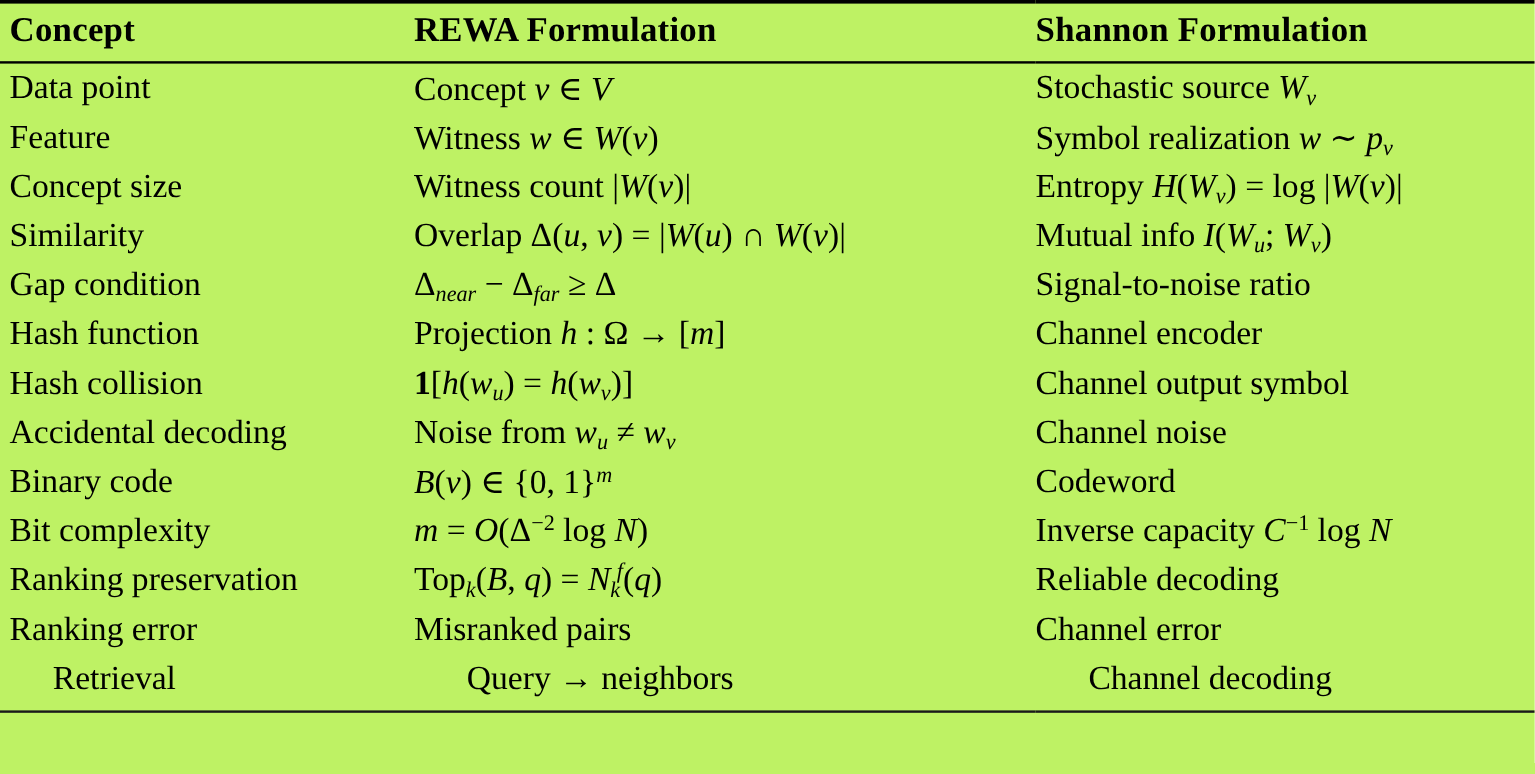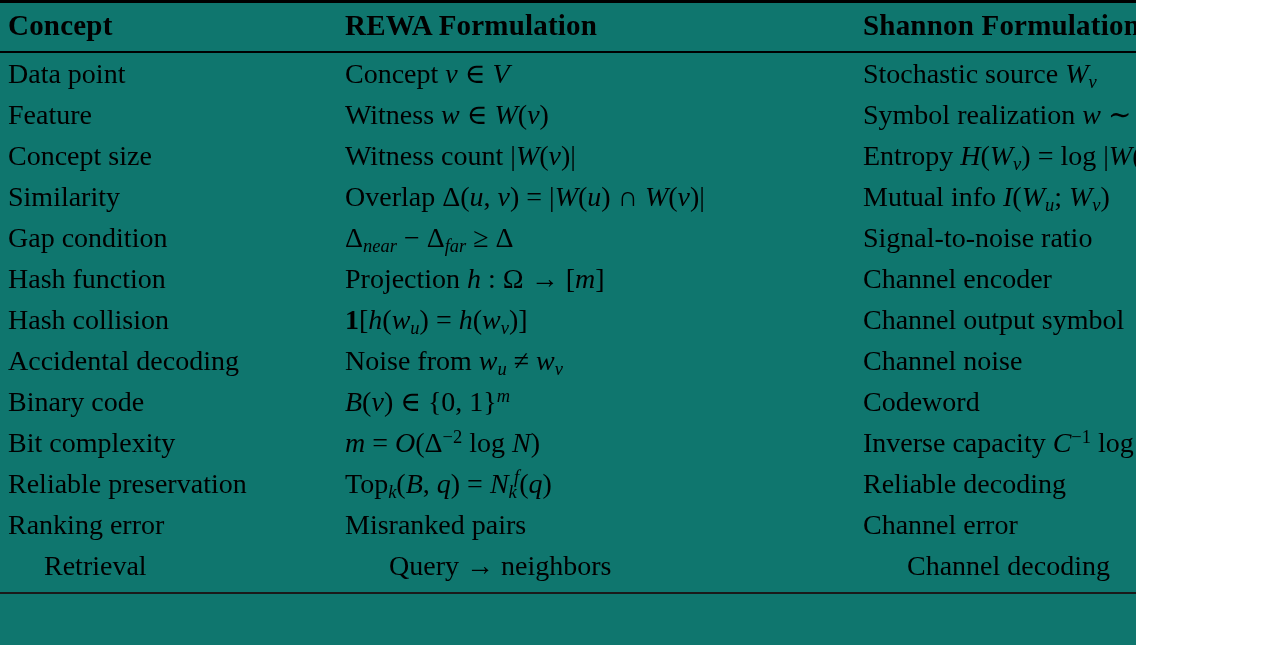--- a/index.html
+++ b/index.html
@@ -2,23 +2,23 @@
 <html><head>
 <meta charset="utf-8">
 <style>
   html, body {
     margin: 0;
     padding: 0;
     background: #ffffff;
   }
   .page {
     position: relative;
-    width: 1136px;
+    width: 1279px;
     height: 645px;
-    background: #0f766e;
+    background: #bef264;
     color: #000000;
     overflow: hidden;
     font-family: "Liberation Serif", "DejaVu Serif", serif;
   }
   table.concept-table {
     width: 1279px;
     border-collapse: collapse;
     table-layout: fixed;
     border-top: 3px solid #000000;
     border-bottom: 2px solid #1a1a1a;
@@ -130,21 +130,21 @@
     <td>Codeword</td>
   </tr>
 
   <tr>
     <td>Bit complexity</td>
     <td><i>m</i> = <i>O</i>(Δ<sup>−2</sup> log <i>N</i>)</td>
     <td>Inverse capacity <i>C</i><sup>−1</sup> log <i>N</i></td>
   </tr>
 
   <tr>
-    <td>Reliable preservation</td>
+    <td>Ranking preservation</td>
     <td>Top<sub><i>k</i></sub>(<i>B</i>, <i>q</i>) = <i>N</i><sub><i>k</i></sub><sup><i>f</i></sup>(<i>q</i>)</td>
     <td>Reliable decoding</td>
   </tr>
 
   <tr>
     <td>Ranking error</td>
     <td>Misranked pairs</td>
     <td>Channel error</td>
   </tr>
 

